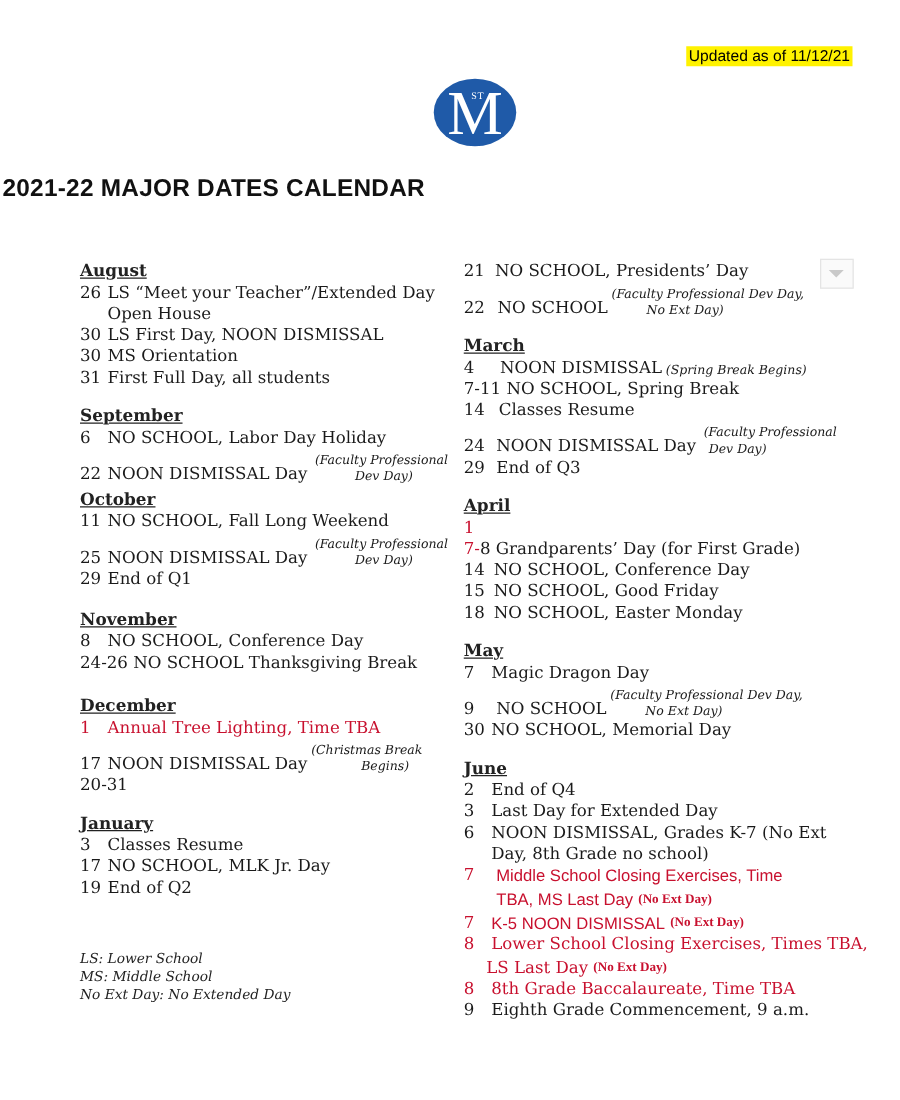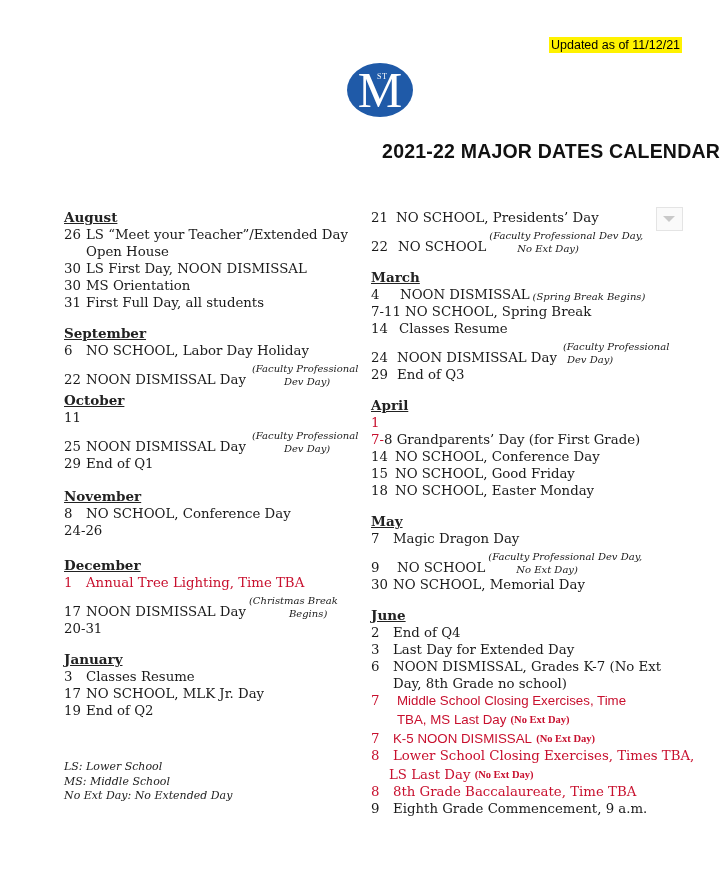--- a/index.html
+++ b/index.html
@@ -7,21 +7,21 @@
          font-family: "DejaVu Serif", "Liberation Serif", serif; color: #1a1a1a; }
   .updated { position: absolute; left: 549px; top: 37px; background: #fff200;
              font-family: "Liberation Sans", sans-serif; font-size: 12.5px; padding: 0 2px;
              line-height: 16px; color: #000; }
   .logo { position: absolute; left: 347px; top: 63px; width: 66px; height: 54px;
           border-radius: 50%; background: #1f5aa8; }
   .logo .m { position: absolute; left: 0; right: 0; top: 2px; text-align: center;
              font-family: "Liberation Serif", serif; color: #fff; font-size: 50px; line-height: 50px; }
   .logo .st { position: absolute; left: 30px; top: 9px; font-family: "Liberation Serif", serif;
               color: #fff; font-size: 8px; letter-spacing: 0.5px; }
-  .title { position: absolute; left: 2px; right: 0; top: 140px; text-align: right;
+  .title { position: absolute; left: 2px; right: 0; top: 140px; text-align: left;
            font-family: "Liberation Sans", sans-serif; font-weight: bold; font-size: 19.5px;
            color: #111; letter-spacing: 0.2px; }
   .col { position: absolute; top: 209px; }
   .col.left { left: 64px; width: 300px; }
   .col.right { left: 371px; width: 320px; }
   .month { font-weight: bold; text-decoration: underline; font-size: 13.5px; line-height: 17px;
            margin: 0; color: #222; }
   .ev { font-size: 13.3px; line-height: 17px; display: flex; white-space: nowrap; align-items: flex-end; }
   .ev .d { display: inline-block; min-width: 22px; }
   .ev .t { display: inline-block; }
@@ -94,20 +94,21 @@
           <span class="note" style="display:block">(Faculty Professional</span>
           <span class="note" style="display:block;padding-left:32px">Dev Day)</span>
         </span>
       </div>
   </div>
 
   <div class="sec">
     <div class="month">October</div>
     <div class="ev">
         <span class="d">11</span>
+        <span class="t">NO SCHOOL, Fall Long Weekend</span>
       </div>
     <div class="ev">
         <span class="d">25</span>
         <span class="t">NOON DISMISSAL Day</span>
       <span class="noteblock" style="margin-left:6px;margin-top:3px;">
           <span class="note" style="display:block">(Faculty Professional</span>
           <span class="note" style="display:block;padding-left:32px">Dev Day)</span>
         </span>
       </div>
     <div class="ev">
@@ -115,21 +116,21 @@
         <span class="t">End of Q1</span>
       </div>
   </div>
 
   <div class="sec" style="margin-bottom:18px;margin-top:16px;">
     <div class="month">November</div>
     <div class="ev">
         <span class="d">8</span>
         <span class="t">NO SCHOOL, Conference Day</span>
       </div>
-    <div class="ev"><span>24-26</span>&nbsp;</div>
+    <div class="ev"><span>24-26</span>&nbsp;<span class="t">NO SCHOOL Thanksgiving Break</span></div>
   </div>
 
   <div class="sec">
     <div class="month">December</div>
     <div class="ev red">
         <span class="d">1</span>
         <span class="t">Annual Tree Lighting, Time TBA</span>
       </div>
     <div class="ev">
         <span class="d">17</span>

